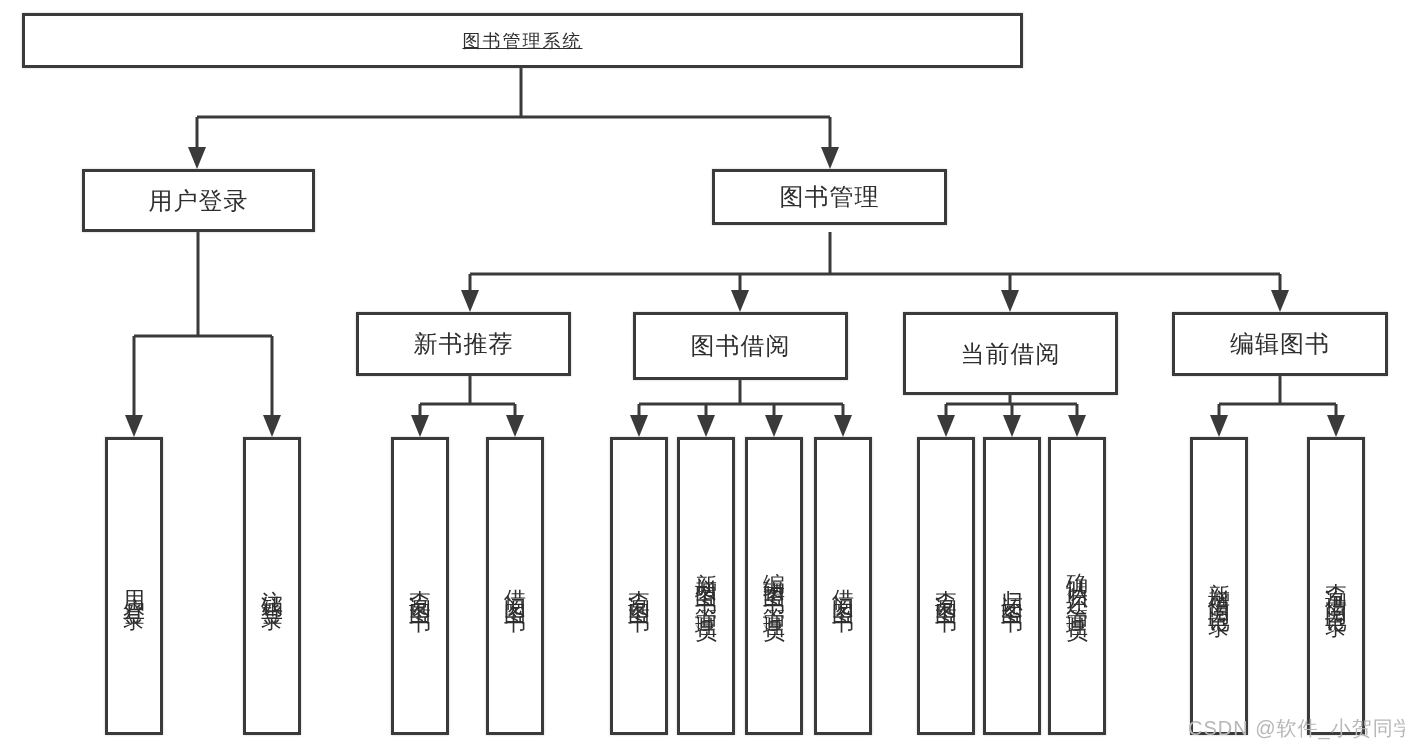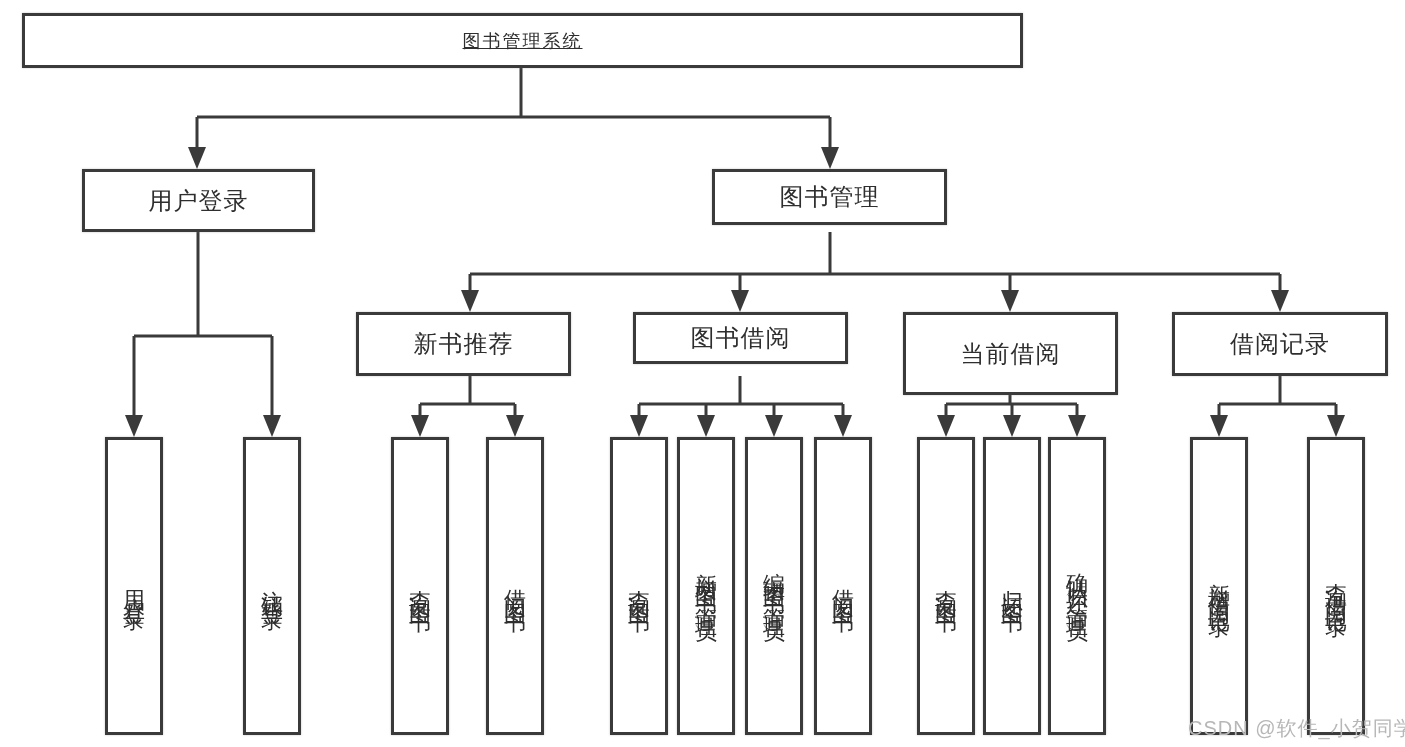--- a/index.html
+++ b/index.html
@@ -100,23 +100,23 @@
       <polygon points="1327,415 1345,415 1336,437"></polygon>
     </g>
   </svg>
 
   <div class="node h-lg" style="left:22px; top:13px; width:1001px; height:55px;">图书管理系统</div>
 
   <div class="node h-md" style="left:82px; top:169px; width:233px; height:63px;">用户登录</div>
   <div class="node h-md" style="left:712px; top:169px; width:235px; height:56px;">图书管理</div>
 
   <div class="node h-md" style="left:356px; top:312px; width:215px; height:64px;">新书推荐</div>
-  <div class="node h-md" style="left:633px; top:312px; width:215px; height:52px;">图书借阅</div>
+  <div class="node h-md" style="left:633px; top:312px; width:215px; height:68px;">图书借阅</div>
   <div class="node h-md" style="left:903px; top:312px; width:215px; height:83px;">当前借阅</div>
-  <div class="node h-md" style="left:1172px; top:312px; width:216px; height:64px;">借阅记录</div>
+  <div class="node h-md" style="left:1172px; top:312px; width:216px; height:64px;">编辑图书</div>
 
   <div class="node v" style="left:105px; top:437px; width:58px; height:298px;">用户登录</div>
   <div class="node v" style="left:243px; top:437px; width:58px; height:298px;">注销登录</div>
 
   <div class="node v" style="left:391px; top:437px; width:58px; height:298px;">查询图书</div>
   <div class="node v" style="left:486px; top:437px; width:58px; height:298px;">借阅图书</div>
 
   <div class="node v" style="left:610px; top:437px; width:58px; height:298px;">查询图书</div>
   <div class="node v" style="left:677px; top:437px; width:58px; height:298px;">新增图书（管理员）</div>
   <div class="node v" style="left:745px; top:437px; width:58px; height:298px;">编辑图书（管理员）</div>

